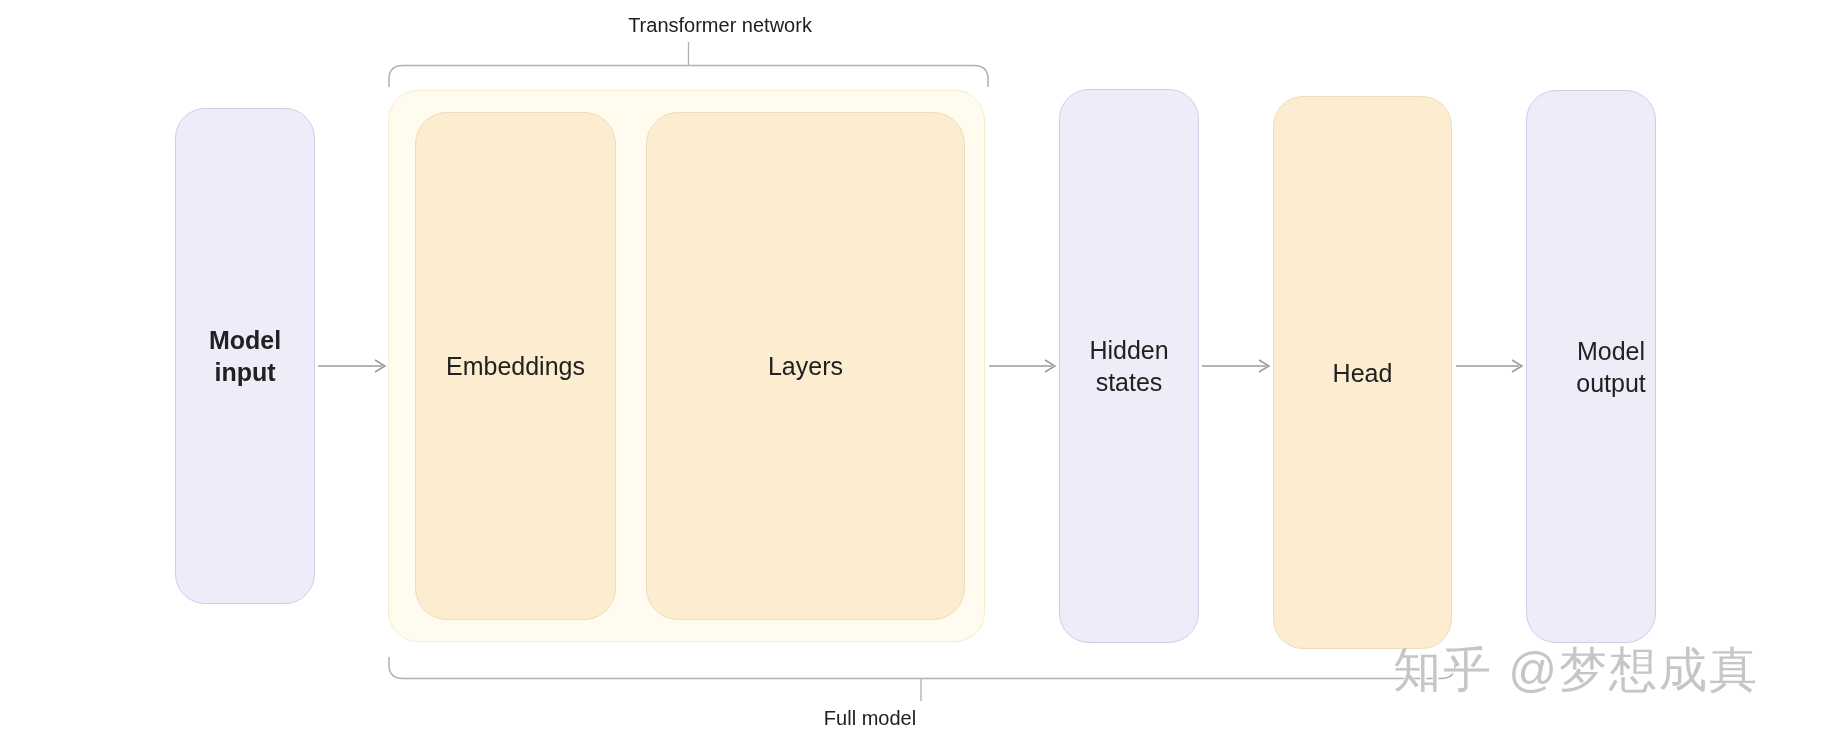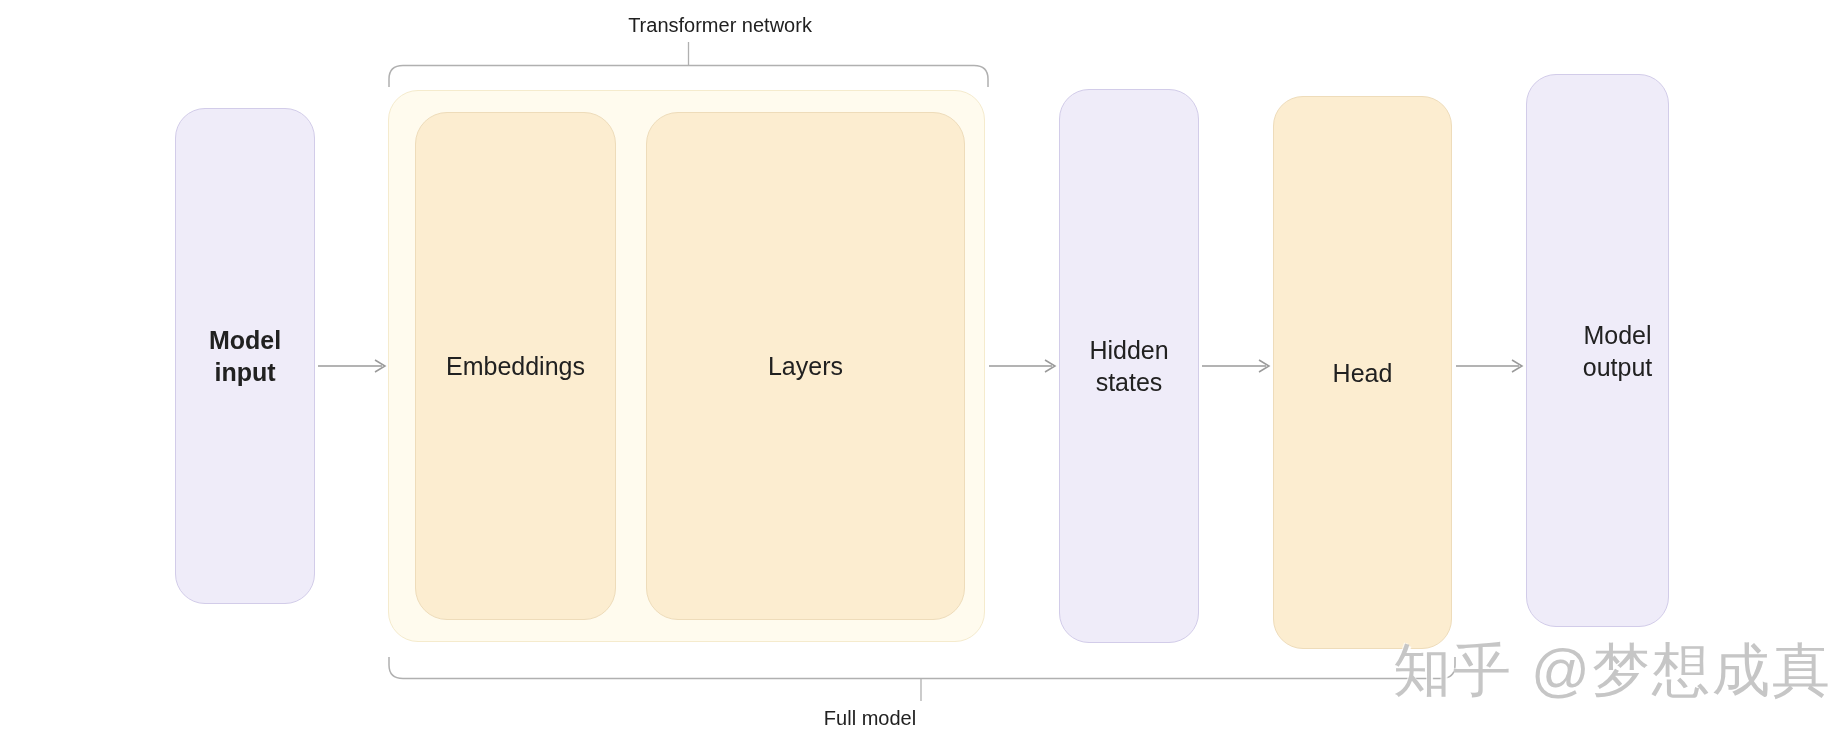--- a/index.html
+++ b/index.html
@@ -30,21 +30,21 @@
   .group{
     position:absolute;z-index:1;background:var(--cream-fill,#fffbee);
     border:1.5px solid var(--cream-border,#f5ebcd);border-radius:30px;box-sizing:border-box;
   }
   .inner{border-radius:32px;}
   .bracket-label{
     position:absolute;z-index:3;transform:translateX(-50%);
     font-size:20px;line-height:24px;white-space:nowrap;color:var(--text-dark,#212121);
   }
   .watermark{
-    position:absolute;z-index:5;left:1393px;top:640px;font-size:58px;line-height:60px;
+    position:absolute;z-index:5;left:1393px;top:640px;font-size:48px;line-height:60px;
     white-space:nowrap;color:var(--watermark-gray,#c6c6c6);letter-spacing:2px;
     text-shadow:2px 2px 1px rgba(255,255,255,0.95),-1px -1px 0 rgba(255,255,255,0.6);
   }
 </style>
 </head>
 <body>
 
 <div class="canvas">
 
   <svg class="lines" width="1839" height="748" viewBox="0 0 1839 748">
@@ -91,19 +91,19 @@
   </div>
 
   <div class="node peach inner" style="left:646px;top:112px;width:319px;height:508px;z-index:2;">
     <span class="label">Layers</span>
   </div>
 
   <div class="node peach" style="left:1273px;top:90px;width:179px;height:553px;margin-top:6px;">
     <span class="label">Head</span>
   </div>
 
-  <div class="node lavender" style="left:1526px;top:74px;width:143px;height:553px;padding-left:40px;">
+  <div class="node lavender" style="left:1526px;top:90px;width:130px;height:553px;padding-left:40px;">
     <span class="label">Model output</span>
   </div>
 
   <div class="watermark">知乎 @梦想成真</div>
 
 </div>
 
 </body></html>

